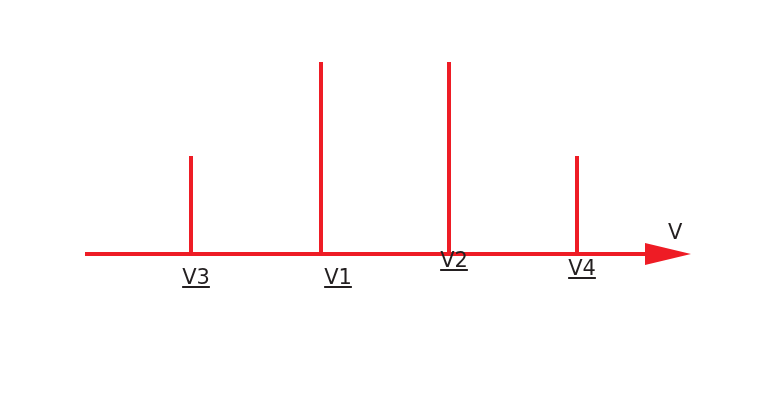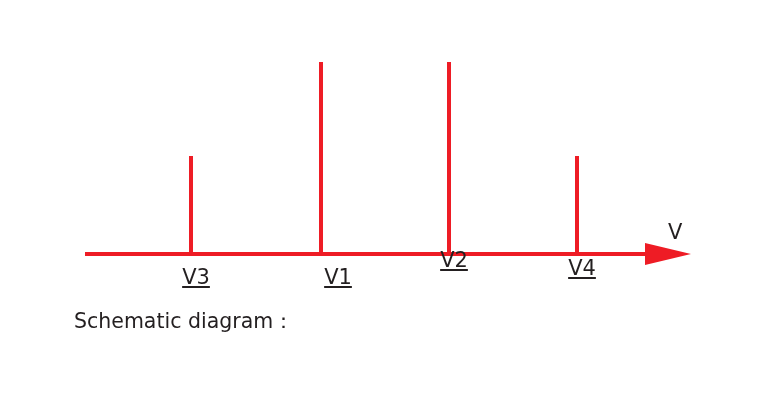--- a/index.html
+++ b/index.html
@@ -101,16 +101,15 @@
 
     <div class="peak-label" style="left:338px; top:265px;">V1</div>
 
     <div class="peak-label" style="left:454px; top:248px;">V2</div>
 
     <div class="peak-label" style="left:582px; top:256px;">V4</div>
 
   </div>
 
   <div id="caption">
-    <div>Schematic diagram：</div>
   </div>
 
 </div>
 
 </body></html>

